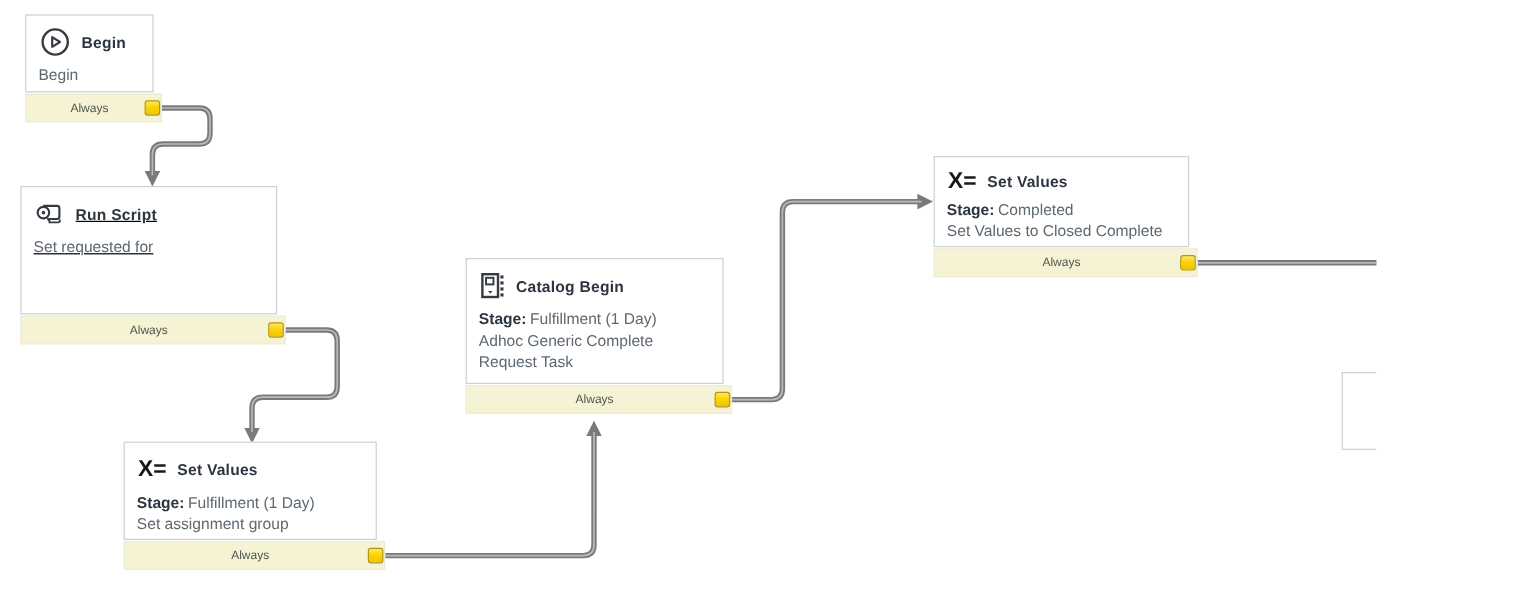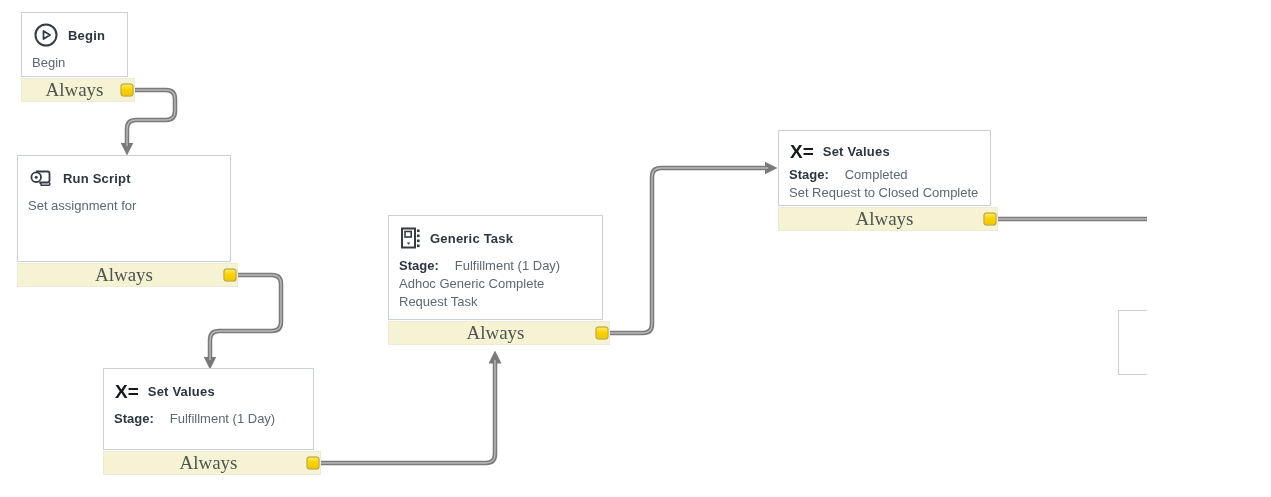--- a/index.html
+++ b/index.html
@@ -8,28 +8,28 @@
   .wires{position:absolute;left:0;top:0;z-index:0;}
   .wire-outer{fill:none;stroke:#7a7a7a;stroke-width:4.5px;}
   .wire-inner{fill:none;stroke:#b9b9b9;stroke-width:1.4px;}
   .node{position:absolute;z-index:1;}
   .node-box{background:#ffffff;border:1px solid #cbd0d4;box-sizing:border-box;padding:7px 9px 4px 9px;}
   .title-row{display:flex;align-items:center;gap:9px;margin:2px 0 6px 2px;min-height:26px;}
   .icon{display:inline-flex;align-items:center;justify-content:center;flex:0 0 auto;}
   .node-title{font-size:13px;font-weight:bold;color:#2d3640;letter-spacing:.2px;white-space:nowrap;}
   .xequals{font-size:19px;font-weight:bold;color:#15191d;line-height:1;letter-spacing:0px;}
   .body-line{font-size:13px;line-height:18px;color:#5e6871;margin-left:1px;}
-  .body-line b{color:#2d3640;font-weight:bold;margin-right:16px;}
+  .body-line b{color:#2d3640;font-weight:bold;margin-right:3px;}
   .sv{white-space:pre-line;text-align:center;}
   .desc{white-space:pre-line;}
   .transition{position:relative;margin-top:1px;height:24px;width:calc(100% + 7px);
               background:#f6f3d4;border:1px solid #edebd6;box-sizing:border-box;}
   .transition-label{position:absolute;left:0;top:0;width:calc(100% - 7px);height:100%;
                     display:flex;align-items:center;justify-content:center;
-                    font-size:19px;color:#4f5550;font-family:Liberation Serif, serif;}
+                    font-size:10px;color:#4f5550;}
   .port{position:absolute;top:50%;left:calc(100% - 7px);transform:translate(-50%,-50%);
         width:13px;height:13px;box-sizing:border-box;border:1.5px solid #b1960f;border-radius:2.5px;
         background:linear-gradient(180deg,#ffe766 0%,#fbd400 45%,#f0c400 100%);}
   svg .ink{stroke:#343b42;fill:none;}
 </style>
 </head>
 <body>
 
 <div class="canvas">
 
@@ -74,47 +74,48 @@
       </div>
       <div class="body-line desc">Begin</div>
     </div>
     <div class="transition">
       <span class="transition-label">Always</span>
       <span class="port"></span>
     </div>
   </div>
 
   <div class="node" style="left:17px;top:155px;width:214px;">
-    <div class="node-box" style="height:107px;">
+    <div class="node-box" style="height:107px;text-decoration:underline;">
       <div class="title-row">
         <span class="icon">
           <svg width="25" height="23" viewBox="0 0 25 23">
             <path class="ink" d="M7 4.5 H18.5 Q20.5 4.5 20.5 6.5 V13.5 Q20.5 15.5 18.5 15.5 H10.5" stroke-width="1.8"></path>
             <circle class="ink" cx="7.2" cy="10.2" r="4.8" stroke-width="1.8"></circle>
             <circle cx="7.2" cy="10.2" r="1.5" fill="#343b42"></circle>
             <path class="ink" d="M10.5 15.5 Q12.3 16 12.3 18.3 H19.5 Q21.3 18.3 20.7 15.9" stroke-width="1.6"></path>
           </svg>
         </span>
         <span class="node-title">Run Script</span>
       </div>
-      <div class="body-line desc">Set assignment for</div>
+      <div class="body-line desc">Set requested for</div>
     </div>
     <div class="transition">
       <span class="transition-label">Always</span>
       <span class="port"></span>
     </div>
   </div>
 
   <div class="node" style="left:103px;top:368px;width:211px;">
     <div class="node-box" style="height:82px;">
       <div class="title-row">
         <span class="icon xequals">X=</span>
         <span class="node-title">Set Values</span>
       </div>
       <div class="body-line"><b>Stage:</b><span class="sv">Fulfillment (1 Day)</span></div>
+      <div class="body-line desc">Set assignment group</div>
     </div>
     <div class="transition">
       <span class="transition-label">Always</span>
       <span class="port"></span>
     </div>
   </div>
 
   <div class="node" style="left:388px;top:215px;width:215px;">
     <div class="node-box" style="height:105px;">
       <div class="title-row">
@@ -122,40 +123,40 @@
           <svg width="21" height="25" viewBox="0 0 21 25">
             <rect class="ink" x="2" y="2.5" width="13" height="19" stroke-width="2"></rect>
             <rect class="ink" x="5" y="5.5" width="6.2" height="5.5" stroke-width="1.6"></rect>
             <path d="M6.8 16.5 h3.6 l-1.8 2.3 z" fill="#343b42"></path>
             <rect x="17" y="3.5" width="2.6" height="2.6" fill="#343b42"></rect>
             <rect x="17" y="8.5" width="2.6" height="2.6" fill="#343b42"></rect>
             <rect x="17" y="13.5" width="2.6" height="2.6" fill="#343b42"></rect>
             <rect x="17" y="18.5" width="2.6" height="2.6" fill="#343b42"></rect>
           </svg>
         </span>
-        <span class="node-title">Generic Task</span>
+        <span class="node-title">Catalog Begin</span>
       </div>
       <div class="body-line"><b>Stage:</b><span class="sv">Fulfillment (1 Day)</span></div>
       <div class="body-line desc">Adhoc Generic Complete
 Request Task</div>
     </div>
     <div class="transition">
       <span class="transition-label">Always</span>
       <span class="port"></span>
     </div>
   </div>
 
   <div class="node" style="left:778px;top:130px;width:213px;">
     <div class="node-box" style="height:76px;">
       <div class="title-row" style="min-height:22px;margin-bottom:4px;">
         <span class="icon xequals">X=</span>
         <span class="node-title">Set Values</span>
       </div>
       <div class="body-line"><b>Stage:</b><span class="sv">Completed</span></div>
-      <div class="body-line desc">Set Request to Closed Complete</div>
+      <div class="body-line desc">Set Values to Closed Complete</div>
     </div>
     <div class="transition">
       <span class="transition-label">Always</span>
       <span class="port"></span>
     </div>
   </div>
 
   <div class="node" style="left:1118px;top:310px;width:104px;">
     <div class="node-box" style="height:65px;padding-left:44px;">
       <div class="title-row">

